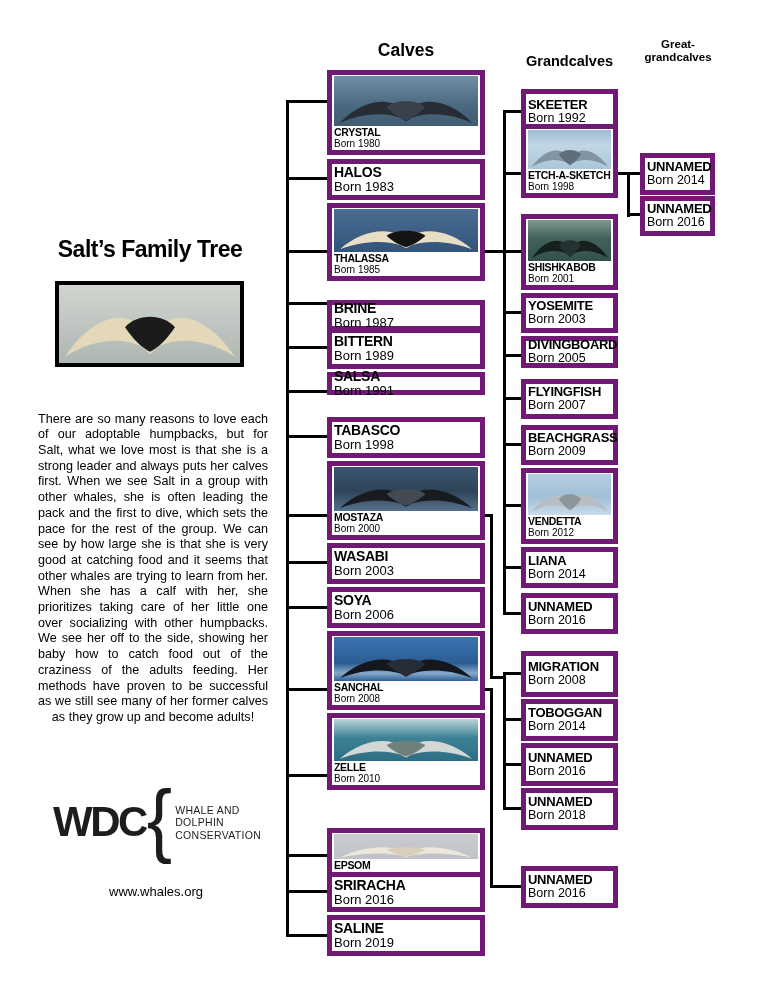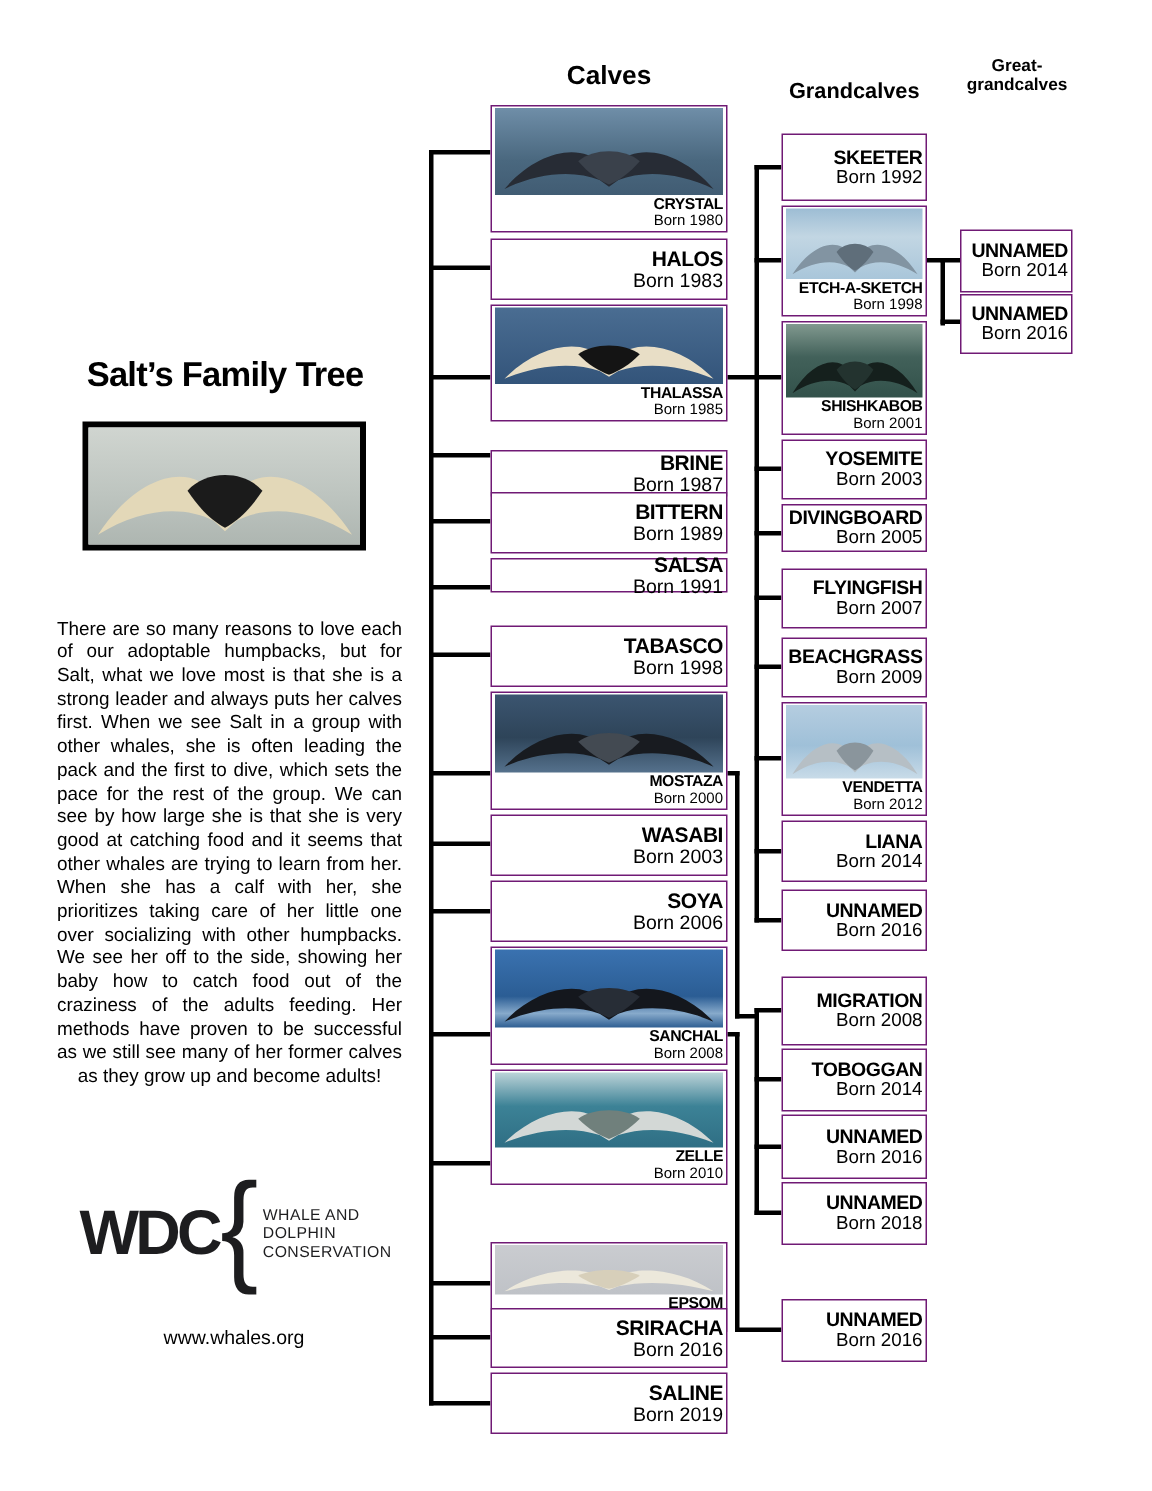--- a/index.html
+++ b/index.html
@@ -3,22 +3,22 @@
 <meta charset="utf-8">
 <style>
   html,body{margin:0;padding:0;background:#fff}
   .page{position:relative;width:768px;height:994px;background:#ffffff;overflow:hidden;
         font-family:"Liberation Sans",sans-serif;color:#000}
 
   
   .ln{position:absolute;background:#000}
 
   
-  .box{position:absolute;background:#fff;border:1px solid #701a75;box-sizing:border-box;
-       display:flex;flex-direction:column;align-items:flex-end;justify-content:center;
+  .box{position:absolute;background:#fff;border:5px solid #701a75;box-sizing:border-box;
+       display:flex;flex-direction:column;align-items:flex-start;justify-content:center;
        text-align:center;padding:1px 2px}
   .cb{left:327px;width:158px}
   .gb{left:521px;width:97px}
   .xb{left:640px;width:75px}
   .photo{flex:1 1 auto;width:100%;min-height:0;position:relative;overflow:hidden;align-self:stretch}
   .photo svg{position:absolute;bottom:-1px;left:50%;transform:translateX(-50%);width:94%;height:72%}
   .nm{flex:0 0 auto;font-weight:bold;font-size:14px;line-height:15px;letter-spacing:-0.3px;white-space:nowrap}
   .yr{flex:0 0 auto;font-size:13px;line-height:14px;white-space:nowrap}
   .gb .nm{font-size:13px;line-height:14px}
   .gb .yr{font-size:12.5px;line-height:13.5px}
@@ -240,21 +240,21 @@
   <div class="box cb" style="top:915px;height:41px">
     <div class="nm">SALINE</div>
     <div class="yr">Born 2019</div>
   </div>
 
   <div class="box gb" style="top:89px;height:45px">
     <div class="nm">SKEETER</div>
     <div class="yr">Born 1992</div>
   </div>
 
-  <div class="box gb sm" style="top:137px;height:74px">
+  <div class="box gb sm" style="top:124px;height:74px">
     <div class="photo" style="background:linear-gradient(180deg,#9dbdd4 0%,#c2d6e3 40%,#a9c6da 100%);color:#8294a2;--f2:#5f6e7a">
       <svg viewBox="0 0 160 56" preserveAspectRatio="none" aria-hidden="true">
           <path d="M2 50 C26 16 58 8 74 27 L80 36 L86 27 C102 8 134 16 158 50 C132 35 106 33 87 42 L80 48 L73 42 C54 33 28 35 2 50 Z" fill="currentColor"></path>
           <path d="M57 25 C68 13 92 13 103 25 C95 36 88 42 80 46 C72 42 65 36 57 25 Z" fill="var(--f2,currentColor)"></path>
         </svg>
     </div>
     <div class="nm">ETCH-A-SKETCH</div>
     <div class="yr">Born 1998</div>
   </div>
 

